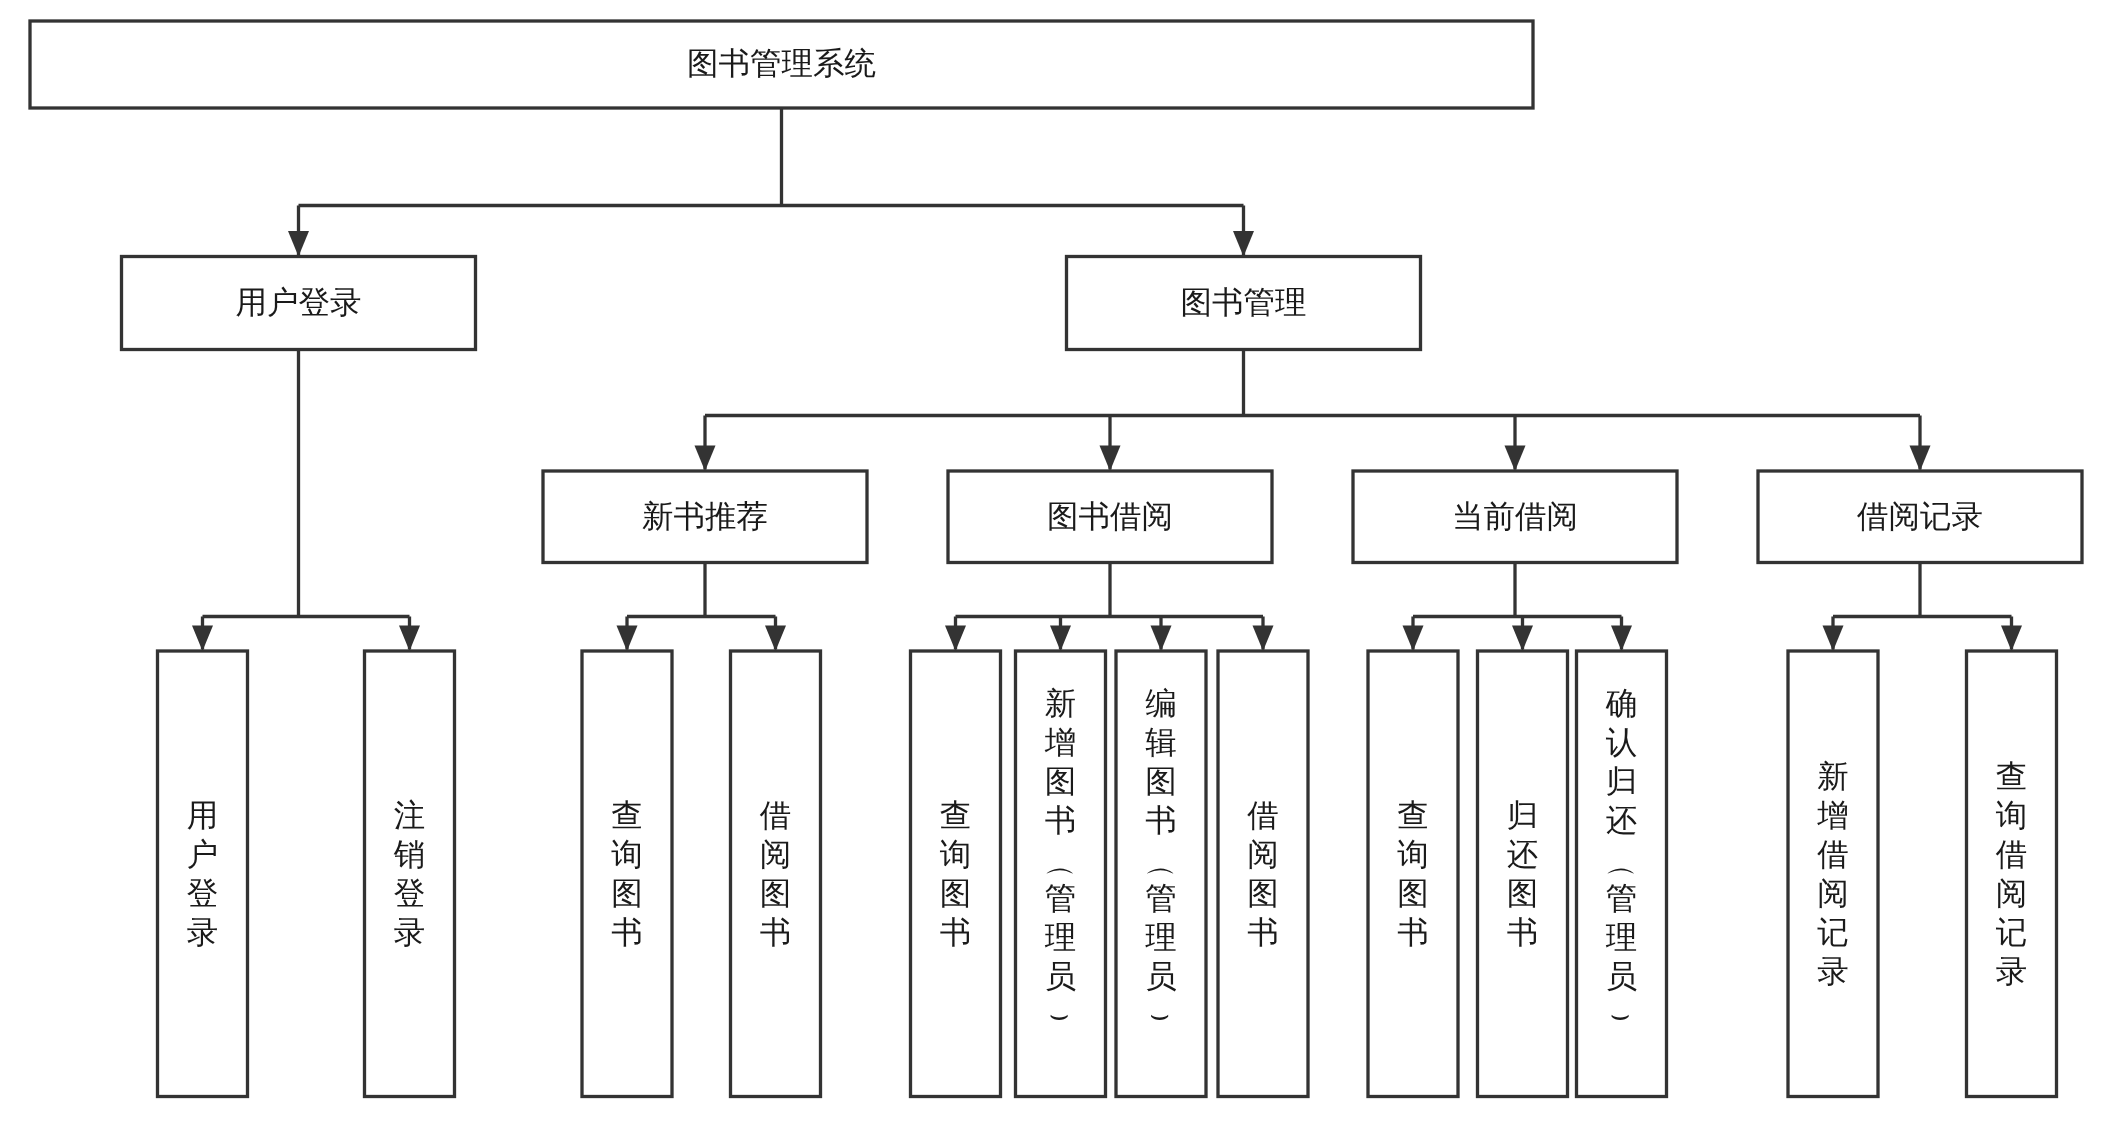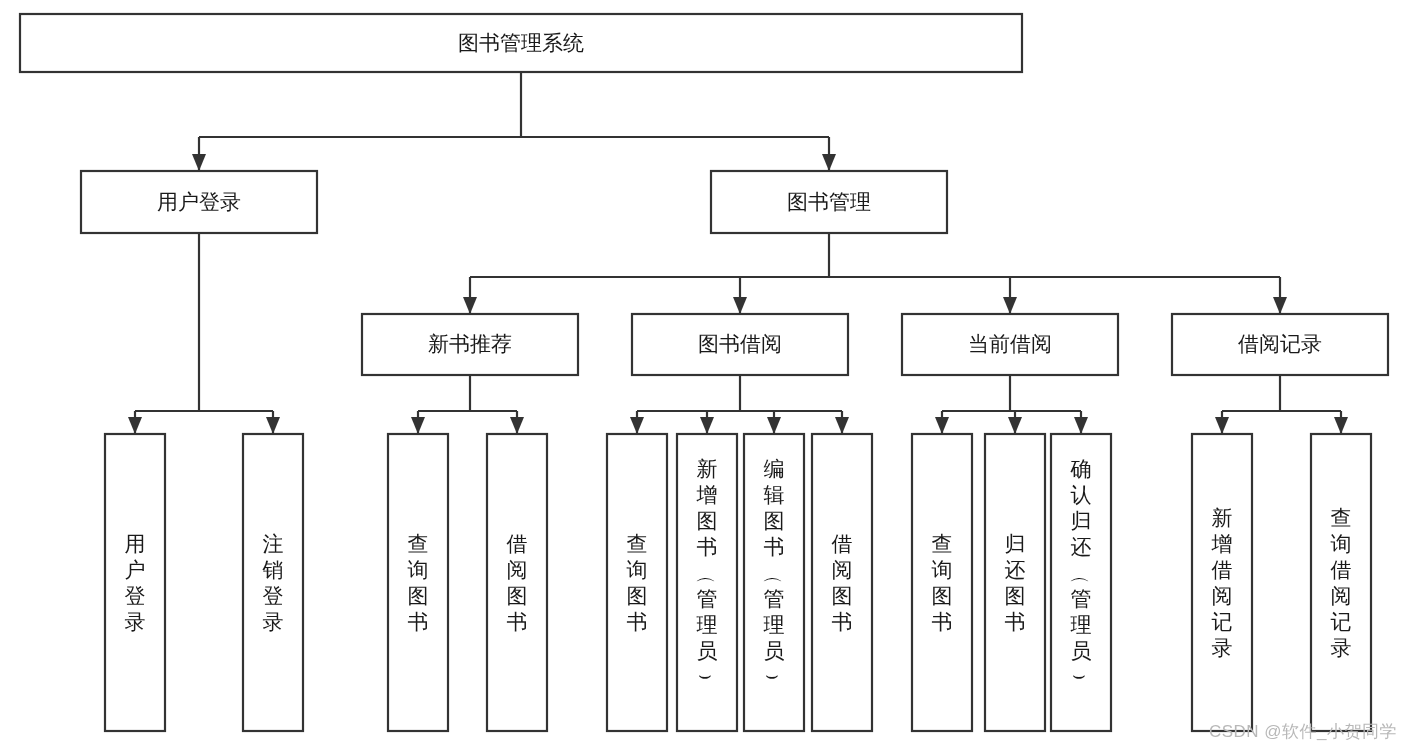--- a/index.html
+++ b/index.html
@@ -199,14 +199,13 @@
         <g>
           <rect x="1192" y="434" width="60" height="297" class="node-box"></rect>
           <text x="1222" y="524.78" class="node-label-v"><tspan x="1222" dy="0">新</tspan><tspan x="1222" dy="26">增</tspan><tspan x="1222" dy="26">借</tspan><tspan x="1222" dy="26">阅</tspan><tspan x="1222" dy="26">记</tspan><tspan x="1222" dy="26">录</tspan></text>
         </g>
         <g>
           <rect x="1311" y="434" width="60" height="297" class="node-box"></rect>
           <text x="1341" y="524.78" class="node-label-v"><tspan x="1341" dy="0">查</tspan><tspan x="1341" dy="26">询</tspan><tspan x="1341" dy="26">借</tspan><tspan x="1341" dy="26">阅</tspan><tspan x="1341" dy="26">记</tspan><tspan x="1341" dy="26">录</tspan></text>
         </g>
       </g>
   </svg>
-  <div class="watermark">CSDN @软件_小贺同学</div>
 </div>
 
 </body></html>

